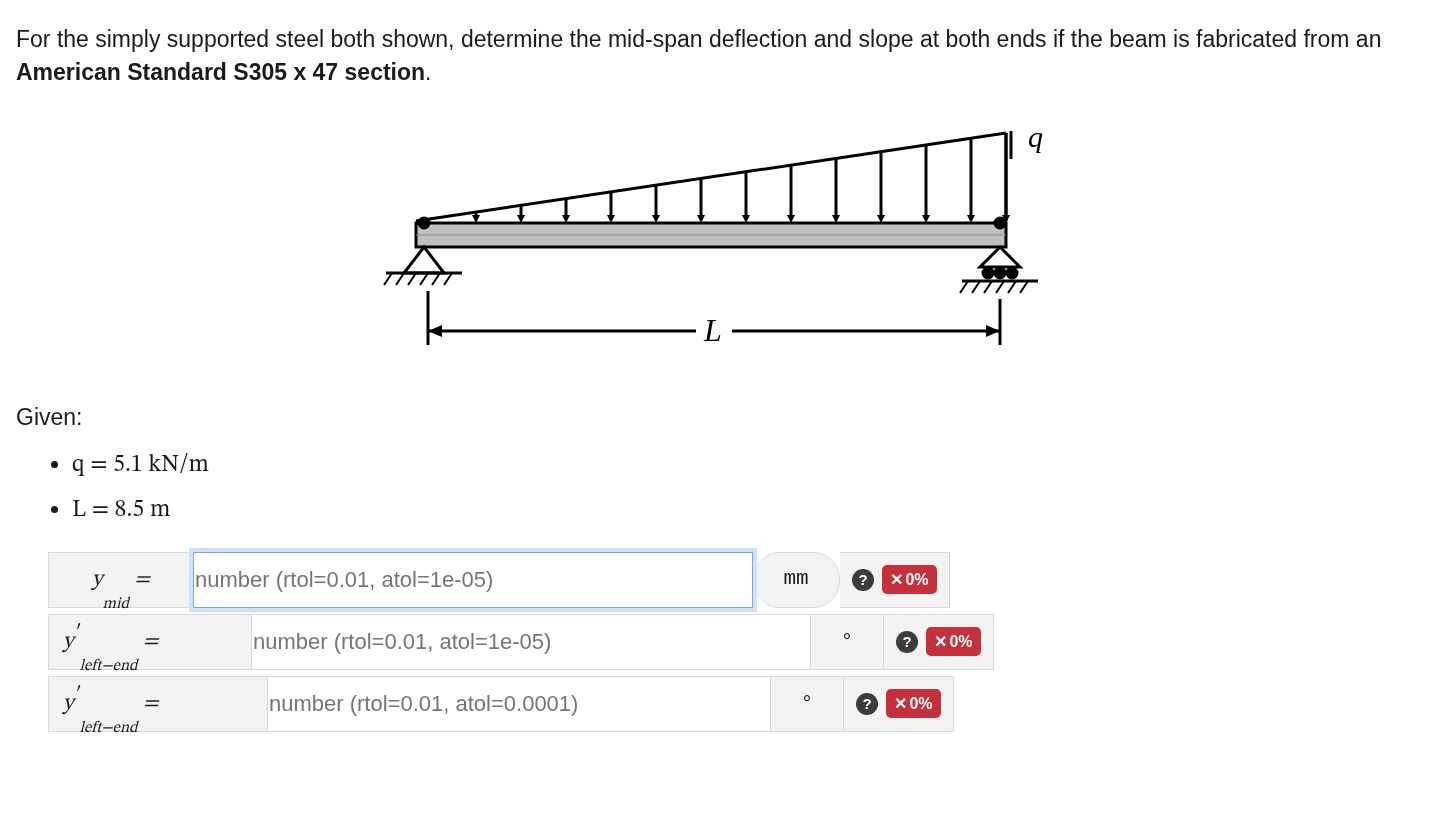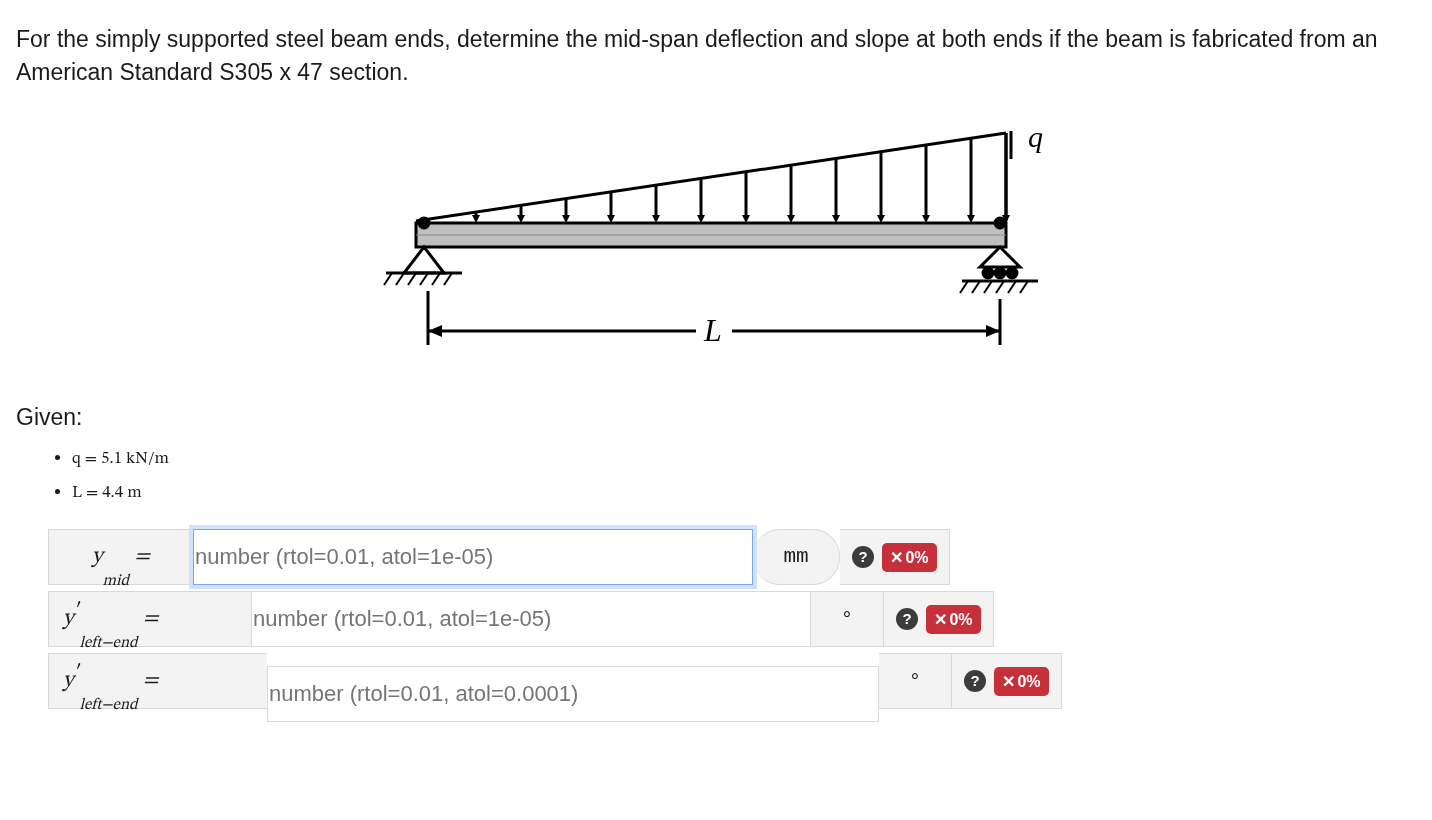--- a/index.html
+++ b/index.html
@@ -7,25 +7,25 @@
     padding: 0;
     width: 1432px;
     background: #fff;
     font-family: -apple-system, BlinkMacSystemFont, "Segoe UI", Helvetica, Arial, sans-serif;
     font-size: 22px;
     color: #1a1a1a;
     line-height: 1.45;
   }
   .container { padding: 0 16px 24px 16px; }
   .prompt-text { font-size: 23px; }
-  .bold { font-weight: 400; }
+  .bold { font-weight: 700; }
   .figure { display:flex; justify-content:center; margin: 18px 0 28px 0; }
   .given { font-size: 23px; margin-top: 8px; margin-bottom: 12px;}
   ul.given-list { margin: 4px 0 24px 56px; padding:0; }
-  ul.given-list li { font-size: 17px; margin: 8px 0; list-style: disc; }
+  ul.given-list li { font-size: 24px; margin: 8px 0; list-style: disc; }
   .katex { font-family: "Cambria Math", "STIX Two Math", "Latin Modern Math", "Times New Roman", serif; }
   .answers { margin-left: 32px; }
   .ans-row {
     display: flex;
     align-items: stretch;
     margin-bottom: 6px;
     height: 56px;
   }
   .ans-label {
     background: #f3f3f3;
@@ -87,34 +87,34 @@
     border-radius: 5px;
     font-weight: 700;
     font-size: 16px;
     padding: 3px 8px;
     display:flex;align-items:center;gap:2px;
   }
   .score-badge .x { font-weight:900; }
   
   .row1 .ans-input { width: 560px; }
   .row2 .ans-input { width: 560px; }
-  .row3 .ans-input { width: 612px; margin-top: 13px; }
+  .row3 .ans-input { width: 504px; }
   .row1 .ans-label { width: 116px; justify-content:center;}
   .row2 .ans-label { width: 174px; }
   .row3 .ans-label { width: 190px; }
   .row1 .ans-unit { width: 50px; border-radius: 27px; }
   .row2 .ans-unit, .row3 .ans-unit { width: 36px; }
 </style>
 </head>
 <body>
 
 <div class="container">
 
   <p class="prompt-text">
-    <span>For the simply supported steel beam ends, determine the mid-span deflection and slope at both ends if the beam is fabricated from an </span><span class="bold">American Standard S305 x 47 section</span><span>.</span>
+    <span>For the simply supported steel both shown, determine the mid-span deflection and slope at both ends if the beam is fabricated from an </span><span class="bold">American Standard S305 x 47 section</span><span>.</span>
   </p>
 
   <div class="figure">
     <svg width="720" height="260" viewBox="0 0 720 260">
       <g stroke="#000" stroke-width="3" fill="none">
 
         <rect x="60" y="110" width="590" height="24" fill="#bfbfbf" stroke="#000"></rect>
 
         <g stroke-width="1">
           <line x1="60" y1="122" x2="650" y2="122" stroke="#8a8a8a"></line>
@@ -220,21 +220,21 @@
       </g>
     </svg>
   </div>
 
   <div class="given">Given:</div>
   <ul class="given-list">
     <li>
       <span class="katex"><span>q</span> = <span>5.1</span> <span>kN/m</span></span>
     </li>
     <li>
-      <span class="katex"><span>L</span> = <span>4.4</span> <span>m</span></span>
+      <span class="katex"><span>L</span> = <span>8.5</span> <span>m</span></span>
     </li>
   </ul>
 
   <div class="answers">
 
     <div class="ans-row row1">
       <div class="ans-label">
         y<span class="sub">mid</span>&nbsp;=
       </div>
       <input class="ans-input focused" type="text" placeholder="number (rtol=0.01, atol=1e-05)" style="">

